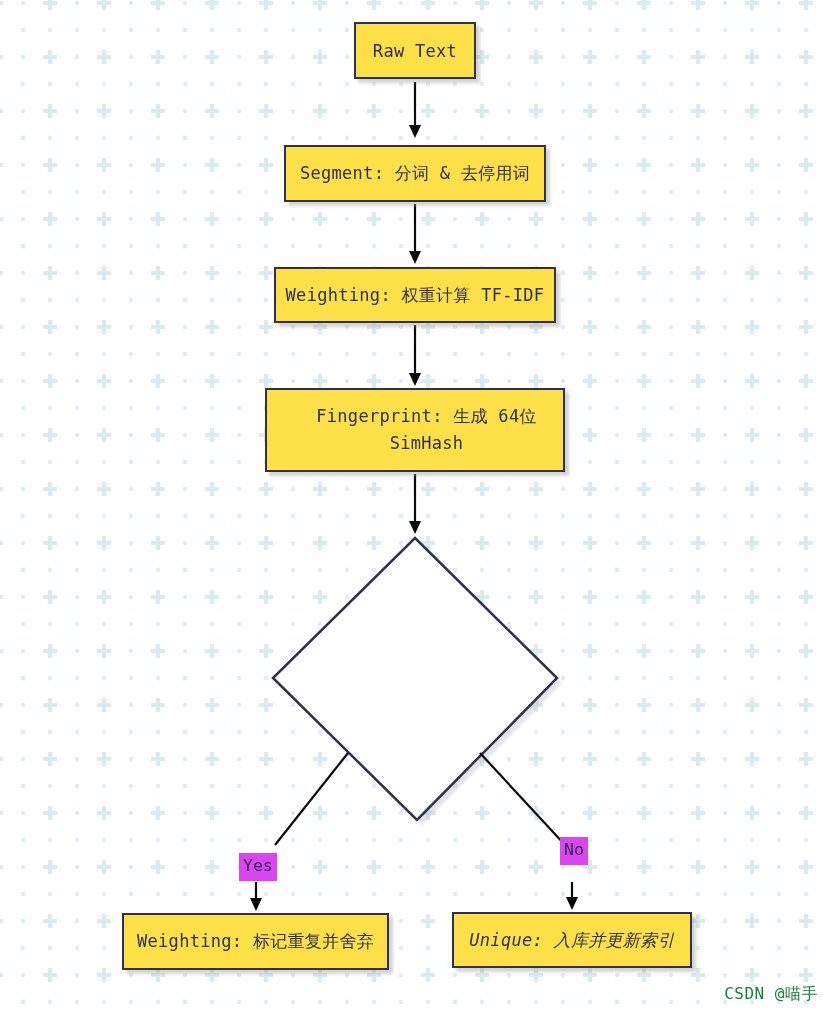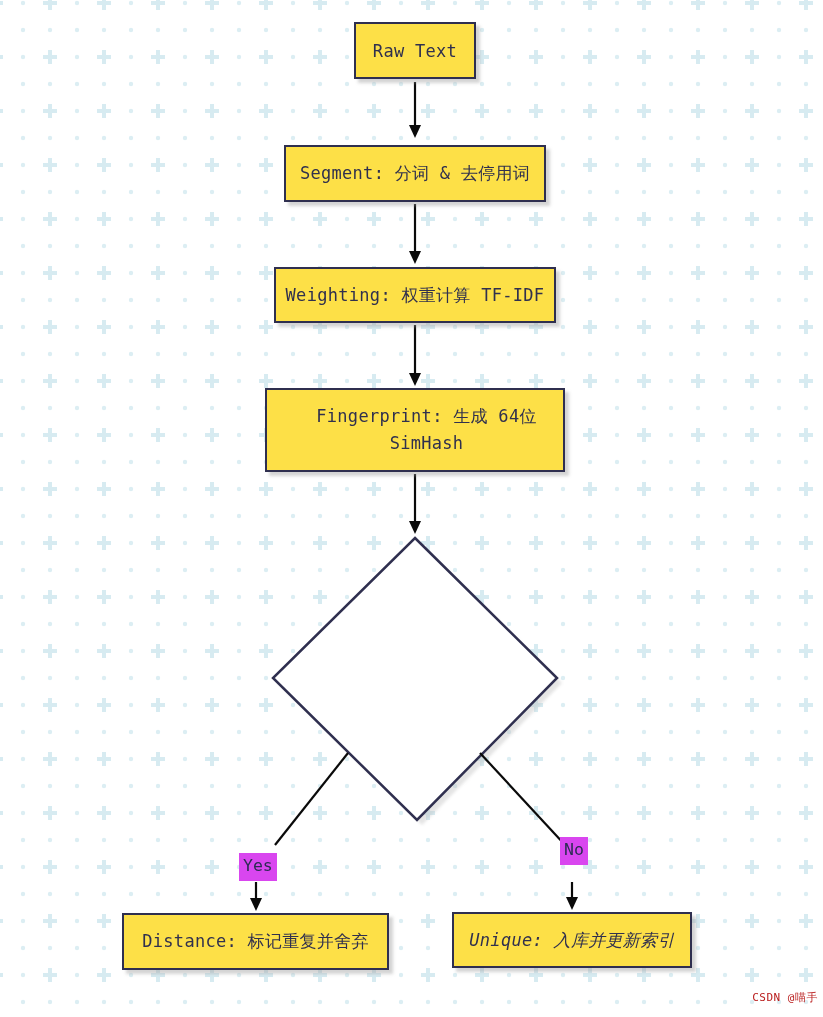--- a/index.html
+++ b/index.html
@@ -67,22 +67,22 @@
     z-index: 3;
     text-align: right;
   }
   #lbl-yes { left: 239px; top: 853px; }
   #lbl-no  { left: 560px; top: 837px; }
 
   .watermark {
     position: absolute;
     right: 5px;
     bottom: 12px;
-    color: #b91c1c;
-    font-size: 11px;
+    color: #15803d;
+    font-size: 16px;
     letter-spacing: 0.5px;
     z-index: 2;
   }
 </style>
 </head>
 <body>
 
 <div class="stage">
 
   <svg class="layer-svg" width="823" height="1017" viewBox="0 0 823 1017">
@@ -142,21 +142,21 @@
 
 
   <div class="edge-label" id="lbl-yes">
     <span>Yes</span>
   </div>
   <div class="edge-label" id="lbl-no">
     <span>No</span>
   </div>
 
   <div class="node" id="n-dup">
-    <span>Distance: 标记重复并舍弃</span>
+    <span>Weighting: 标记重复并舍弃</span>
   </div>
 
   <div class="node" id="n-unq">
     <span>Unique: 入库并更新索引</span>
   </div>
 
   <div class="watermark">CSDN @喵手</div>
 
 </div>
 

